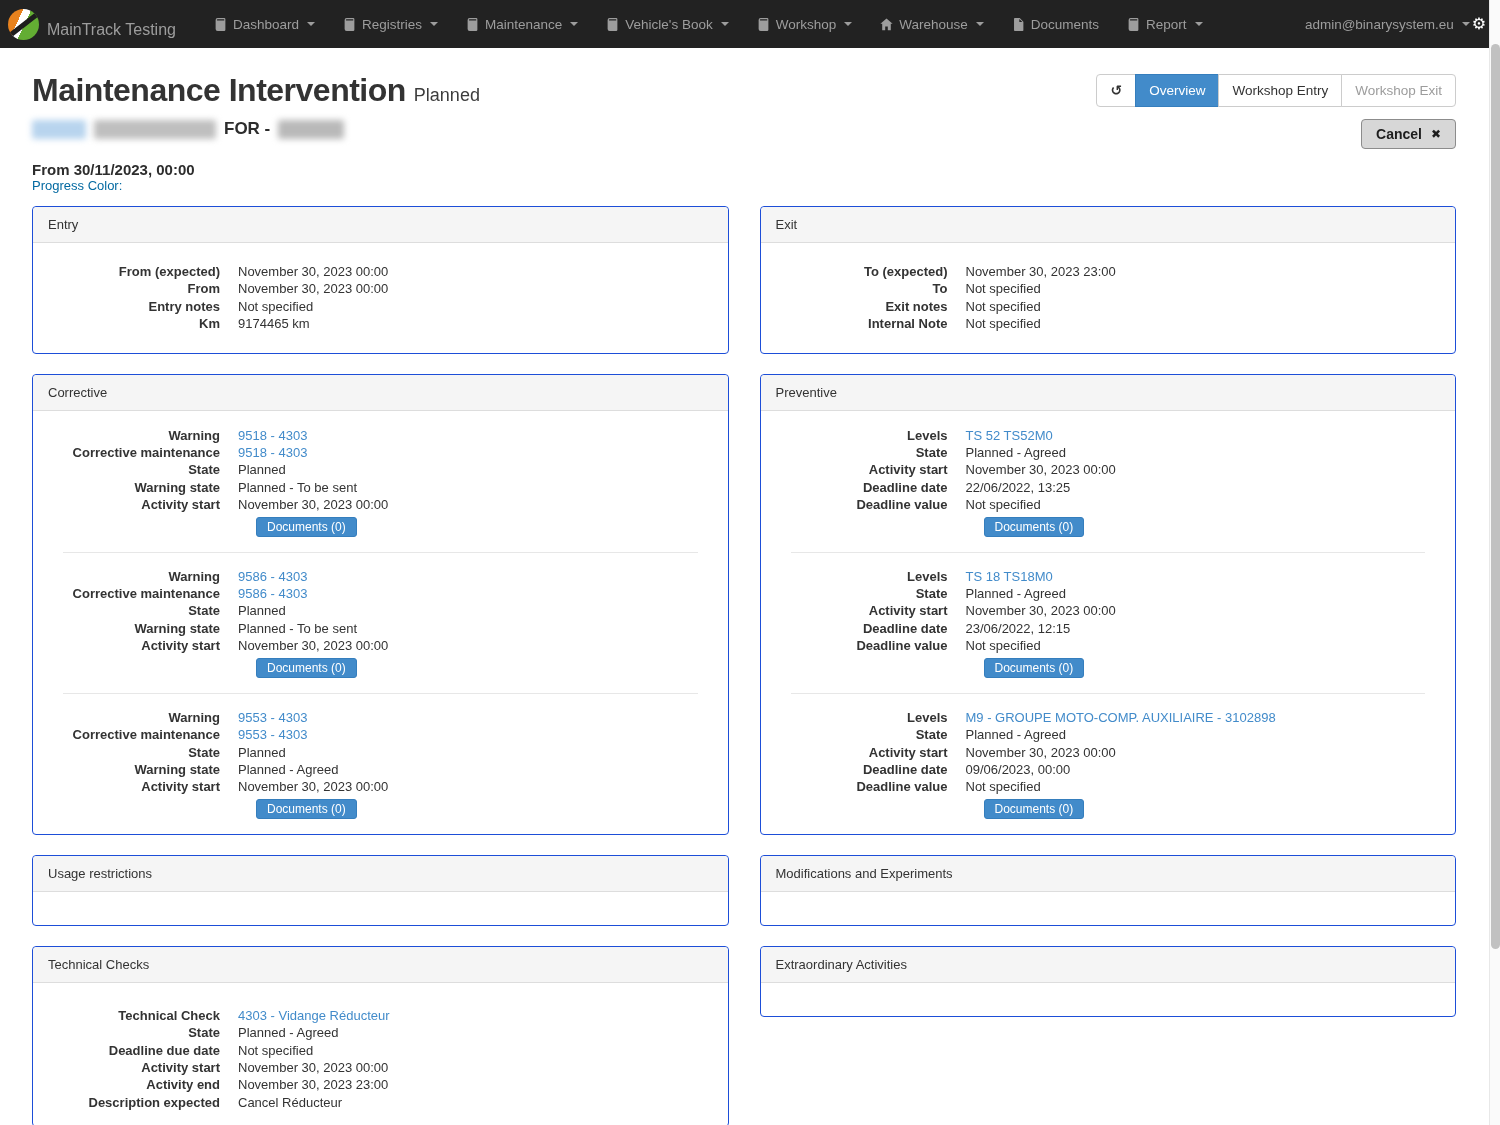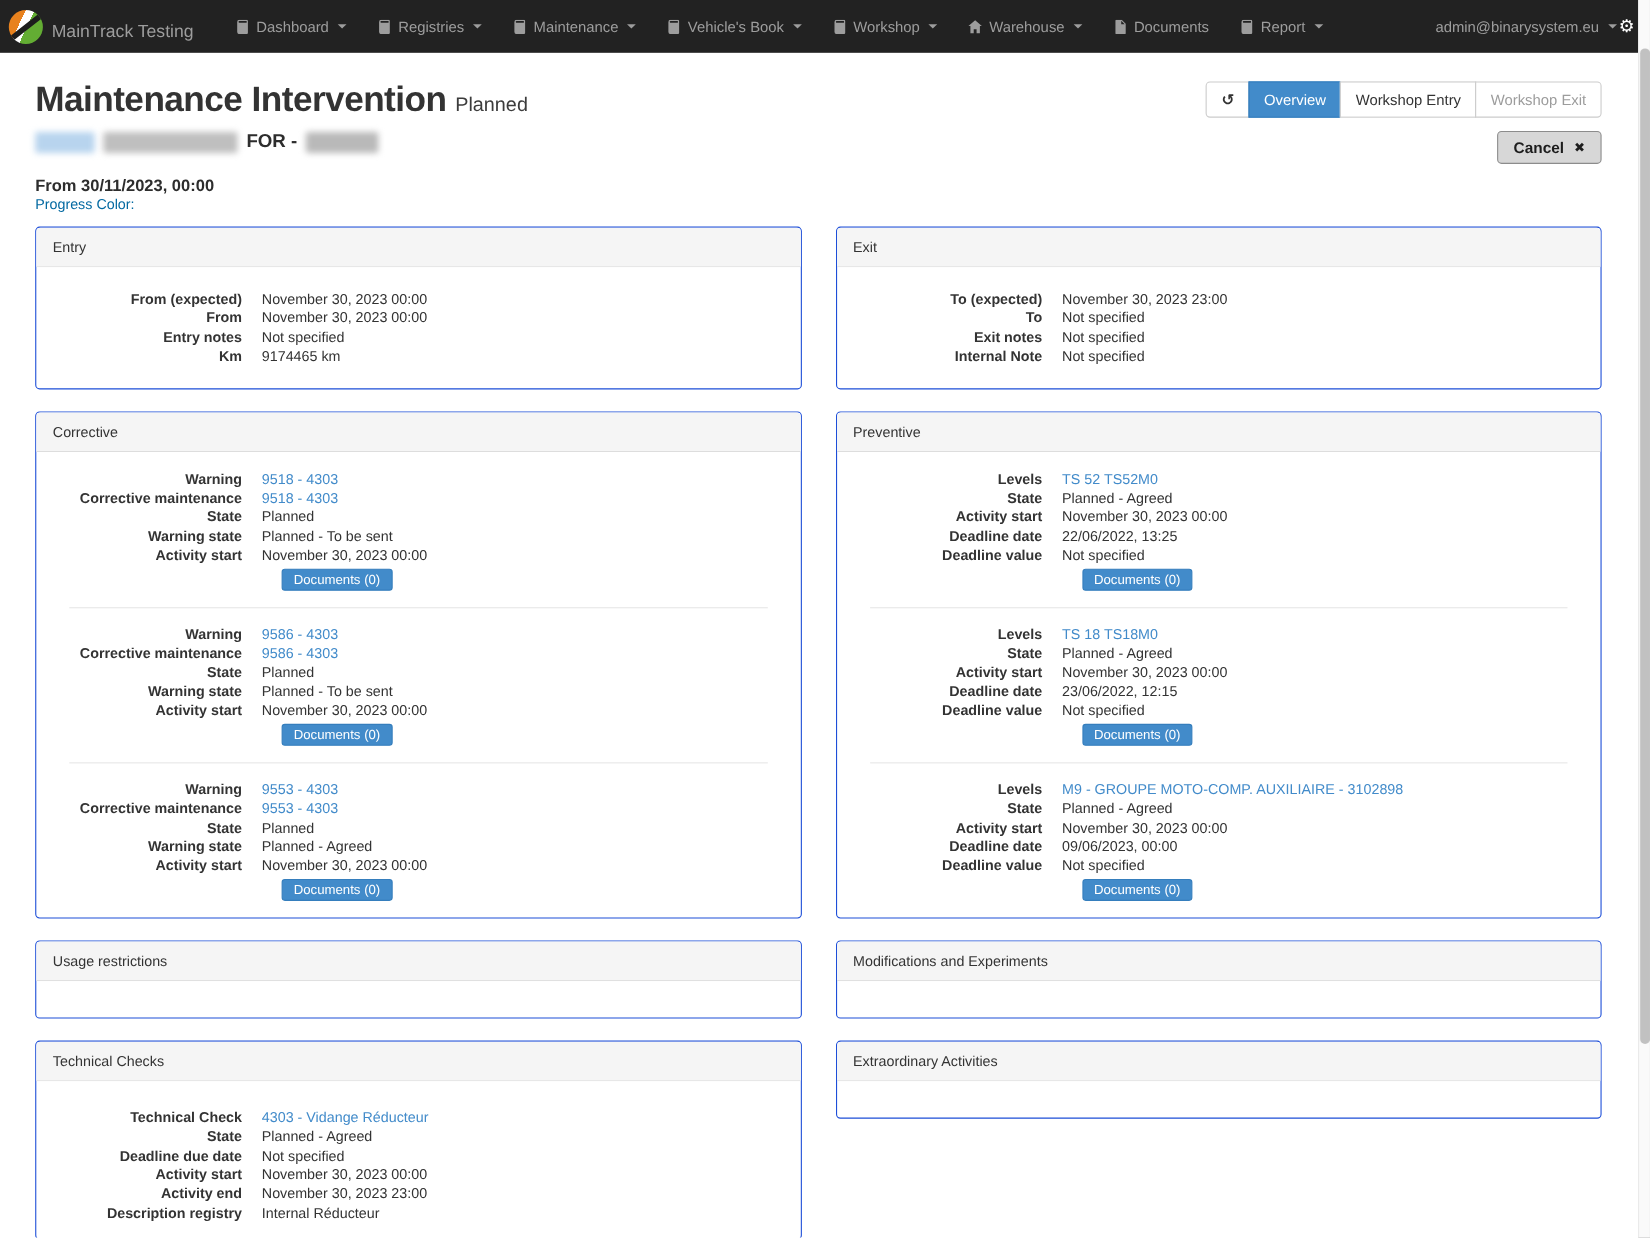--- a/index.html
+++ b/index.html
@@ -418,22 +418,22 @@
           </div>
         <div class="kv">
             <span class="lbl">Activity start</span>
             <span class="val">November 30, 2023 00:00</span>
           </div>
         <div class="kv">
             <span class="lbl">Activity end</span>
             <span class="val">November 30, 2023 23:00</span>
           </div>
         <div class="kv">
-            <span class="lbl">Description registry</span>
-            <span class="val">Internal Réducteur</span>
+            <span class="lbl">Description expected</span>
+            <span class="val">Cancel Réducteur</span>
           </div>
       </div>
     </div>
 
     <div class="panel">
       <div class="panel-heading">Extraordinary Activities</div>
       <div class="panel-body empty"></div>
     </div>
 
   </div>

